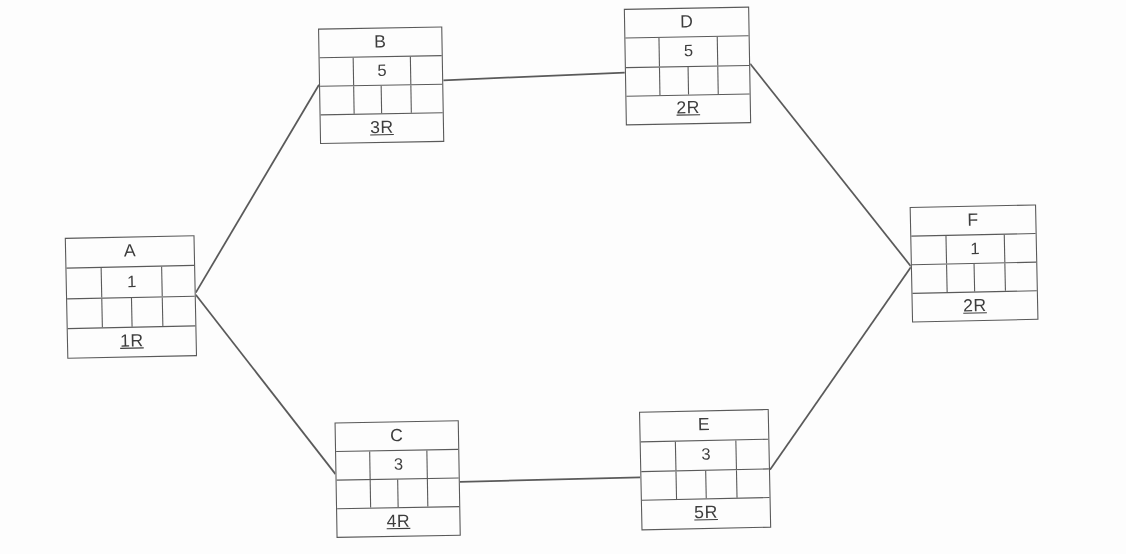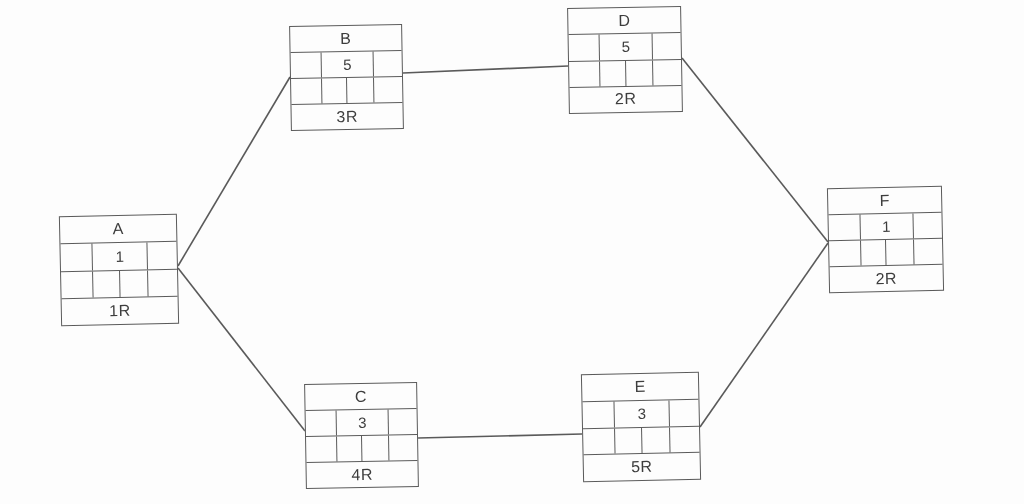--- a/index.html
+++ b/index.html
@@ -32,21 +32,21 @@
   .cell{box-sizing:border-box;min-width:0;}
   .cell + .cell{border-left:1.5px solid var(--line);}
   .r2 .c-l{width:27%;}
   .r2 .c-m{width:47%;display:flex;align-items:center;justify-content:center;font-size:15px;}
   .r2 .c-r{width:26%;}
   .r3 .c1{width:27%;}
   .r3 .c2{width:23%;}
   .r3 .c3{width:24%;}
   .r3 .c4{width:26%;}
   .letter{font-size:16px;letter-spacing:0.5px;}
-  .resource{font-size:16px;letter-spacing:0.5px;}
+  .resource{font-size:16px;letter-spacing:0.5px;text-decoration:underline;}
 </style>
 </head>
 <body>
 
 <div class="canvas">
   <svg class="edge-layer" viewBox="0 0 1024 504" xmlns="http://www.w3.org/2000/svg">
       <line x1="178" y1="266" x2="290" y2="77"></line>
       <line x1="178" y1="268" x2="305" y2="431"></line>
       <line x1="403" y1="73" x2="568" y2="66"></line>
       <line x1="418" y1="438" x2="582" y2="434"></line>

